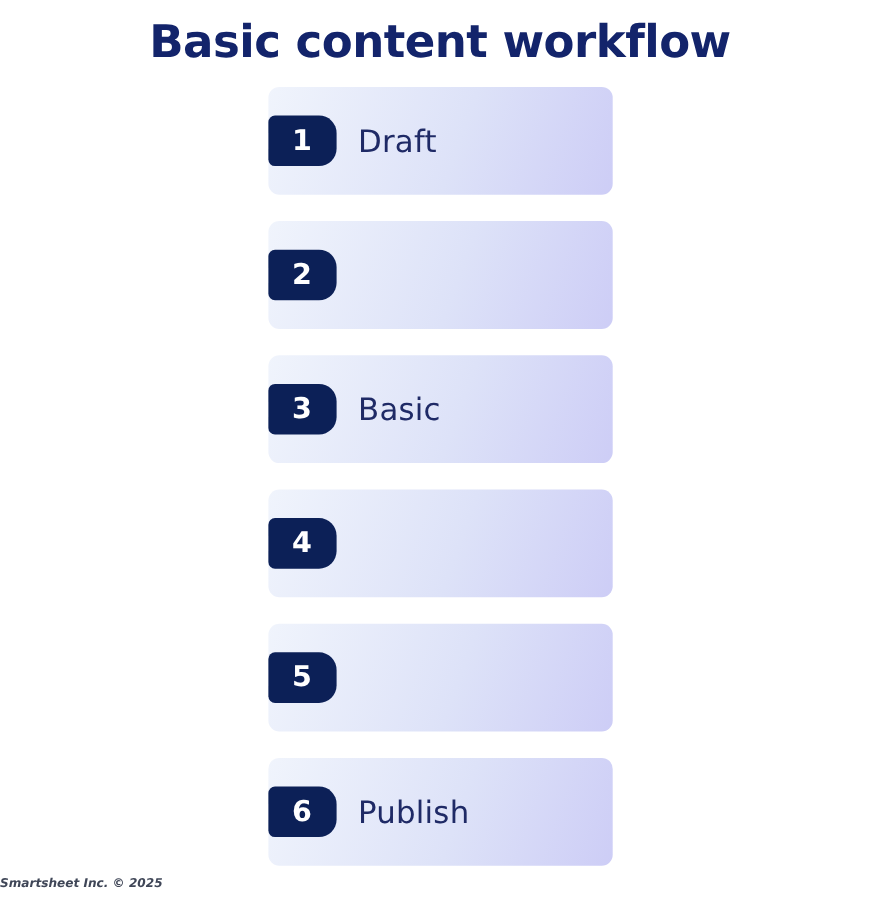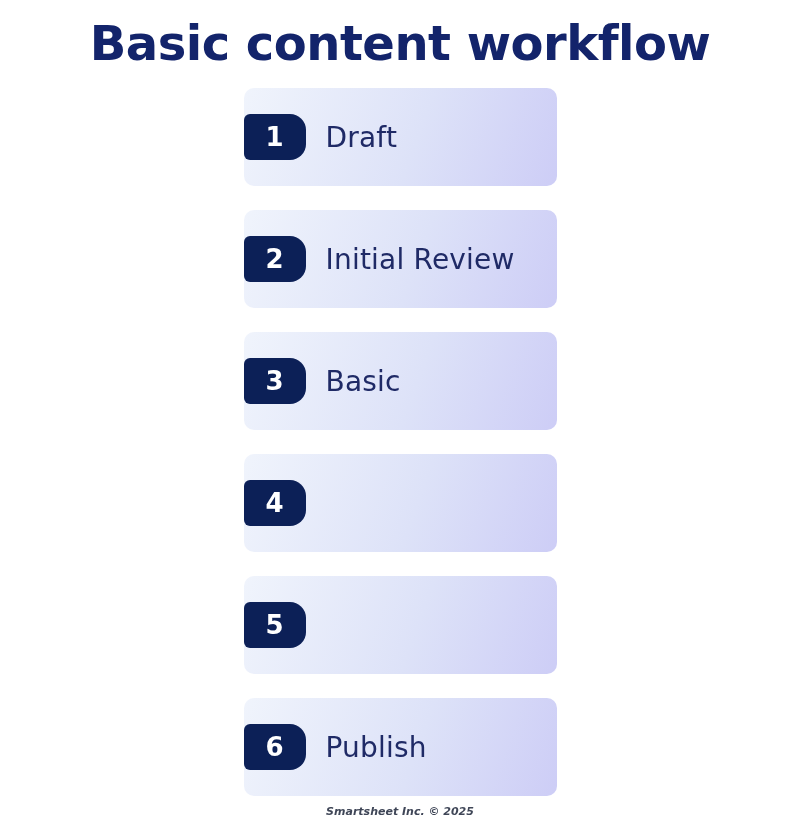--- a/index.html
+++ b/index.html
@@ -13,21 +13,21 @@
   }
   .page {
     width: 800px;
     height: 835px;
     position: relative;
   }
   .title {
     margin: 0;
     padding-top: 12px;
     text-align: center;
-    font-size: 48px;
+    font-size: 41px;
     font-weight: bold;
     letter-spacing: -0.5px;
     color: #13246b;
     line-height: 1.3;
   }
   .steps {
     width: 313px;
     margin: 14px auto 0 auto;
     display: flex;
     flex-direction: column;
@@ -57,21 +57,20 @@
   }
   .label {
     font-size: 28px;
     font-weight: 500;
     color: #1f2a66;
     letter-spacing: 0.2px;
     white-space: nowrap;
   }
   .footer {
     margin-top: 9px;
-    text-align: center;
     font-size: 11px;
     font-style: italic;
     font-weight: 600;
     color: #3f4657;
   }
 </style>
 </head>
 <body>
 
 <div class="page">
@@ -80,21 +79,20 @@
 
   <div class="steps">
 
     <div class="card">
       <div class="badge">1</div>
       <div class="label">Draft</div>
     </div>
 
     <div class="card">
       <div class="badge">2</div>
-      <div class="label">Initial Review</div>
     </div>
 
     <div class="card">
       <div class="badge">3</div>
       <div class="label">Basic</div>
     </div>
 
     <div class="card">
       <div class="badge">4</div>
     </div>

